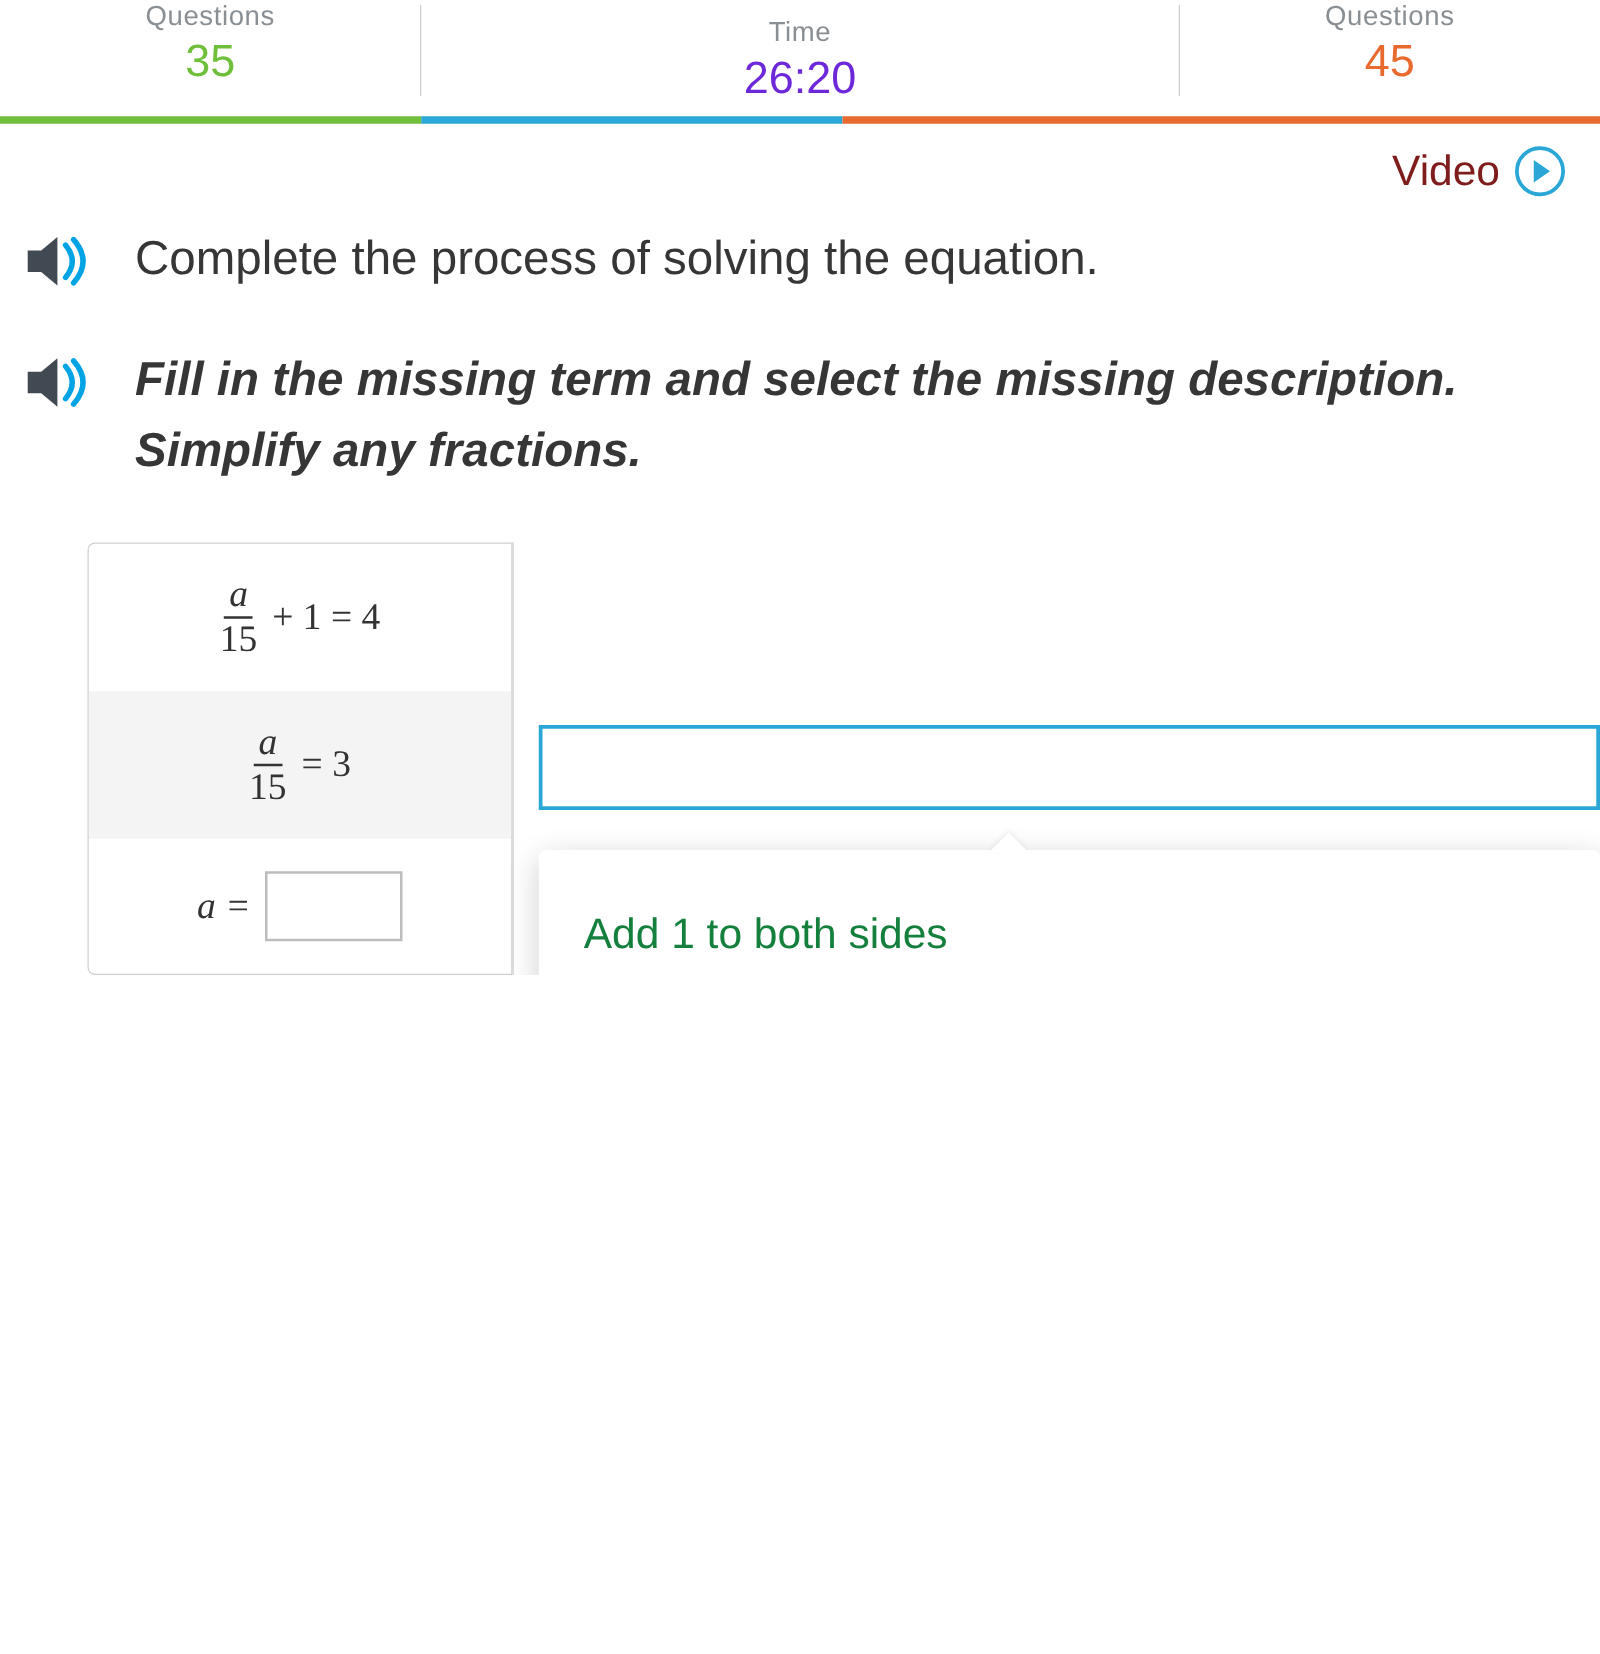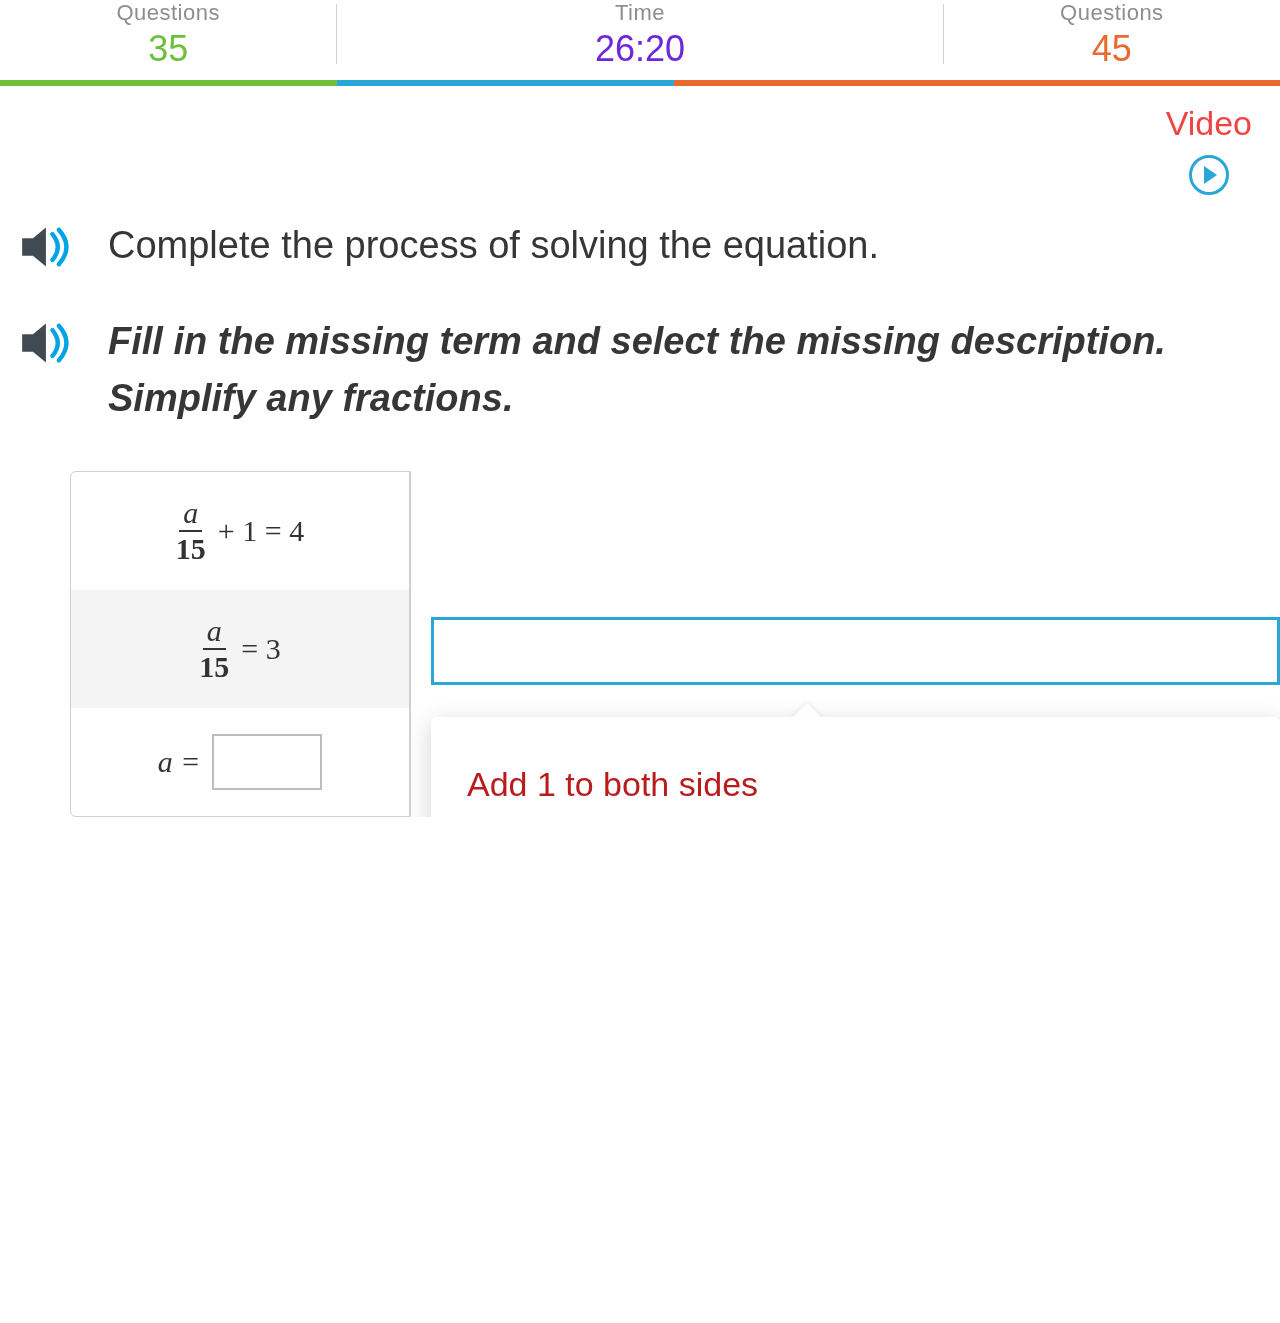--- a/index.html
+++ b/index.html
@@ -15,21 +15,21 @@
   .stats-bar {
     display: flex;
     border-bottom: 4px solid transparent;
   }
   .stat {
     flex: 1;
     text-align: center;
     padding: 0 0 6px 0;
     position: relative;
   }
-  .stat:nth-child(3) { flex: 1.8; }
+  .stat:nth-child(3) { flex: 1.8; margin-top: 13px; }
   .stat-label {
     color: #8a8f94;
     font-size: 22px;
     letter-spacing: 0.5px;
   }
   .stat-value {
     font-size: 36px;
     margin-top: 2px;
   }
   .stat.questions .stat-value { color: #6fbf3b; }
@@ -50,27 +50,26 @@
   .u-green { background: #6fbf3b; flex: 1; }
   .u-blue  { background: #2aa7d6; flex: 1; }
   .u-orange{ background: #e86a2f; flex: 1.8; }
 
   
   .video-row {
     text-align: right;
     padding: 18px 28px 8px 0;
   }
   .video-link {
-    color: #ef4444;
+    color: #7f1d1d;
     font-size: 34px;
     display: inline-flex;
     align-items: center;
     gap: 12px;
     cursor: pointer;
-    flex-direction: column;
   }
   .play-circle {
     width: 40px; height: 40px;
     border: 3px solid #2aa7d6;
     border-radius: 50%;
     display: inline-flex;
     align-items: center;
     justify-content: center;
   }
   .play-triangle {
@@ -133,21 +132,21 @@
 
   .frac {
     display: inline-flex;
     flex-direction: column;
     align-items: center;
     font-style: italic;
     line-height: 1;
     vertical-align: middle;
   }
   .frac .num { border-bottom: 2px solid #333; padding: 0 4px 2px 4px; }
-  .frac .den { padding-top: 2px; font-weight: bold; }
+  .frac .den { padding-top: 2px; }
   .var { font-style: italic; }
   .mtxt { font-style: normal; }
 
   .ans-input {
     width: 110px;
     height: 56px;
     border: 2px solid #bdbdbd;
     font-size: 28px;
     text-align: center;
     font-family: Georgia, serif;
@@ -181,21 +180,21 @@
     top: -14px;
     left: 360px;
     width: 0; height: 0;
     border-left: 16px solid transparent;
     border-right: 16px solid transparent;
     border-bottom: 16px solid #fff;
     filter: drop-shadow(0 -2px 2px rgba(0,0,0,0.06));
   }
   .opt {
     font-size: 34px;
-    color: #b91c1c;
+    color: #15803d;
     padding: 28px 6px;
     border-bottom: 1px solid #d8d8d8;
     cursor: pointer;
   }
 </style>
 </head>
 <body>
 
 <div class="stats-bar">
   <div class="stat questions">

